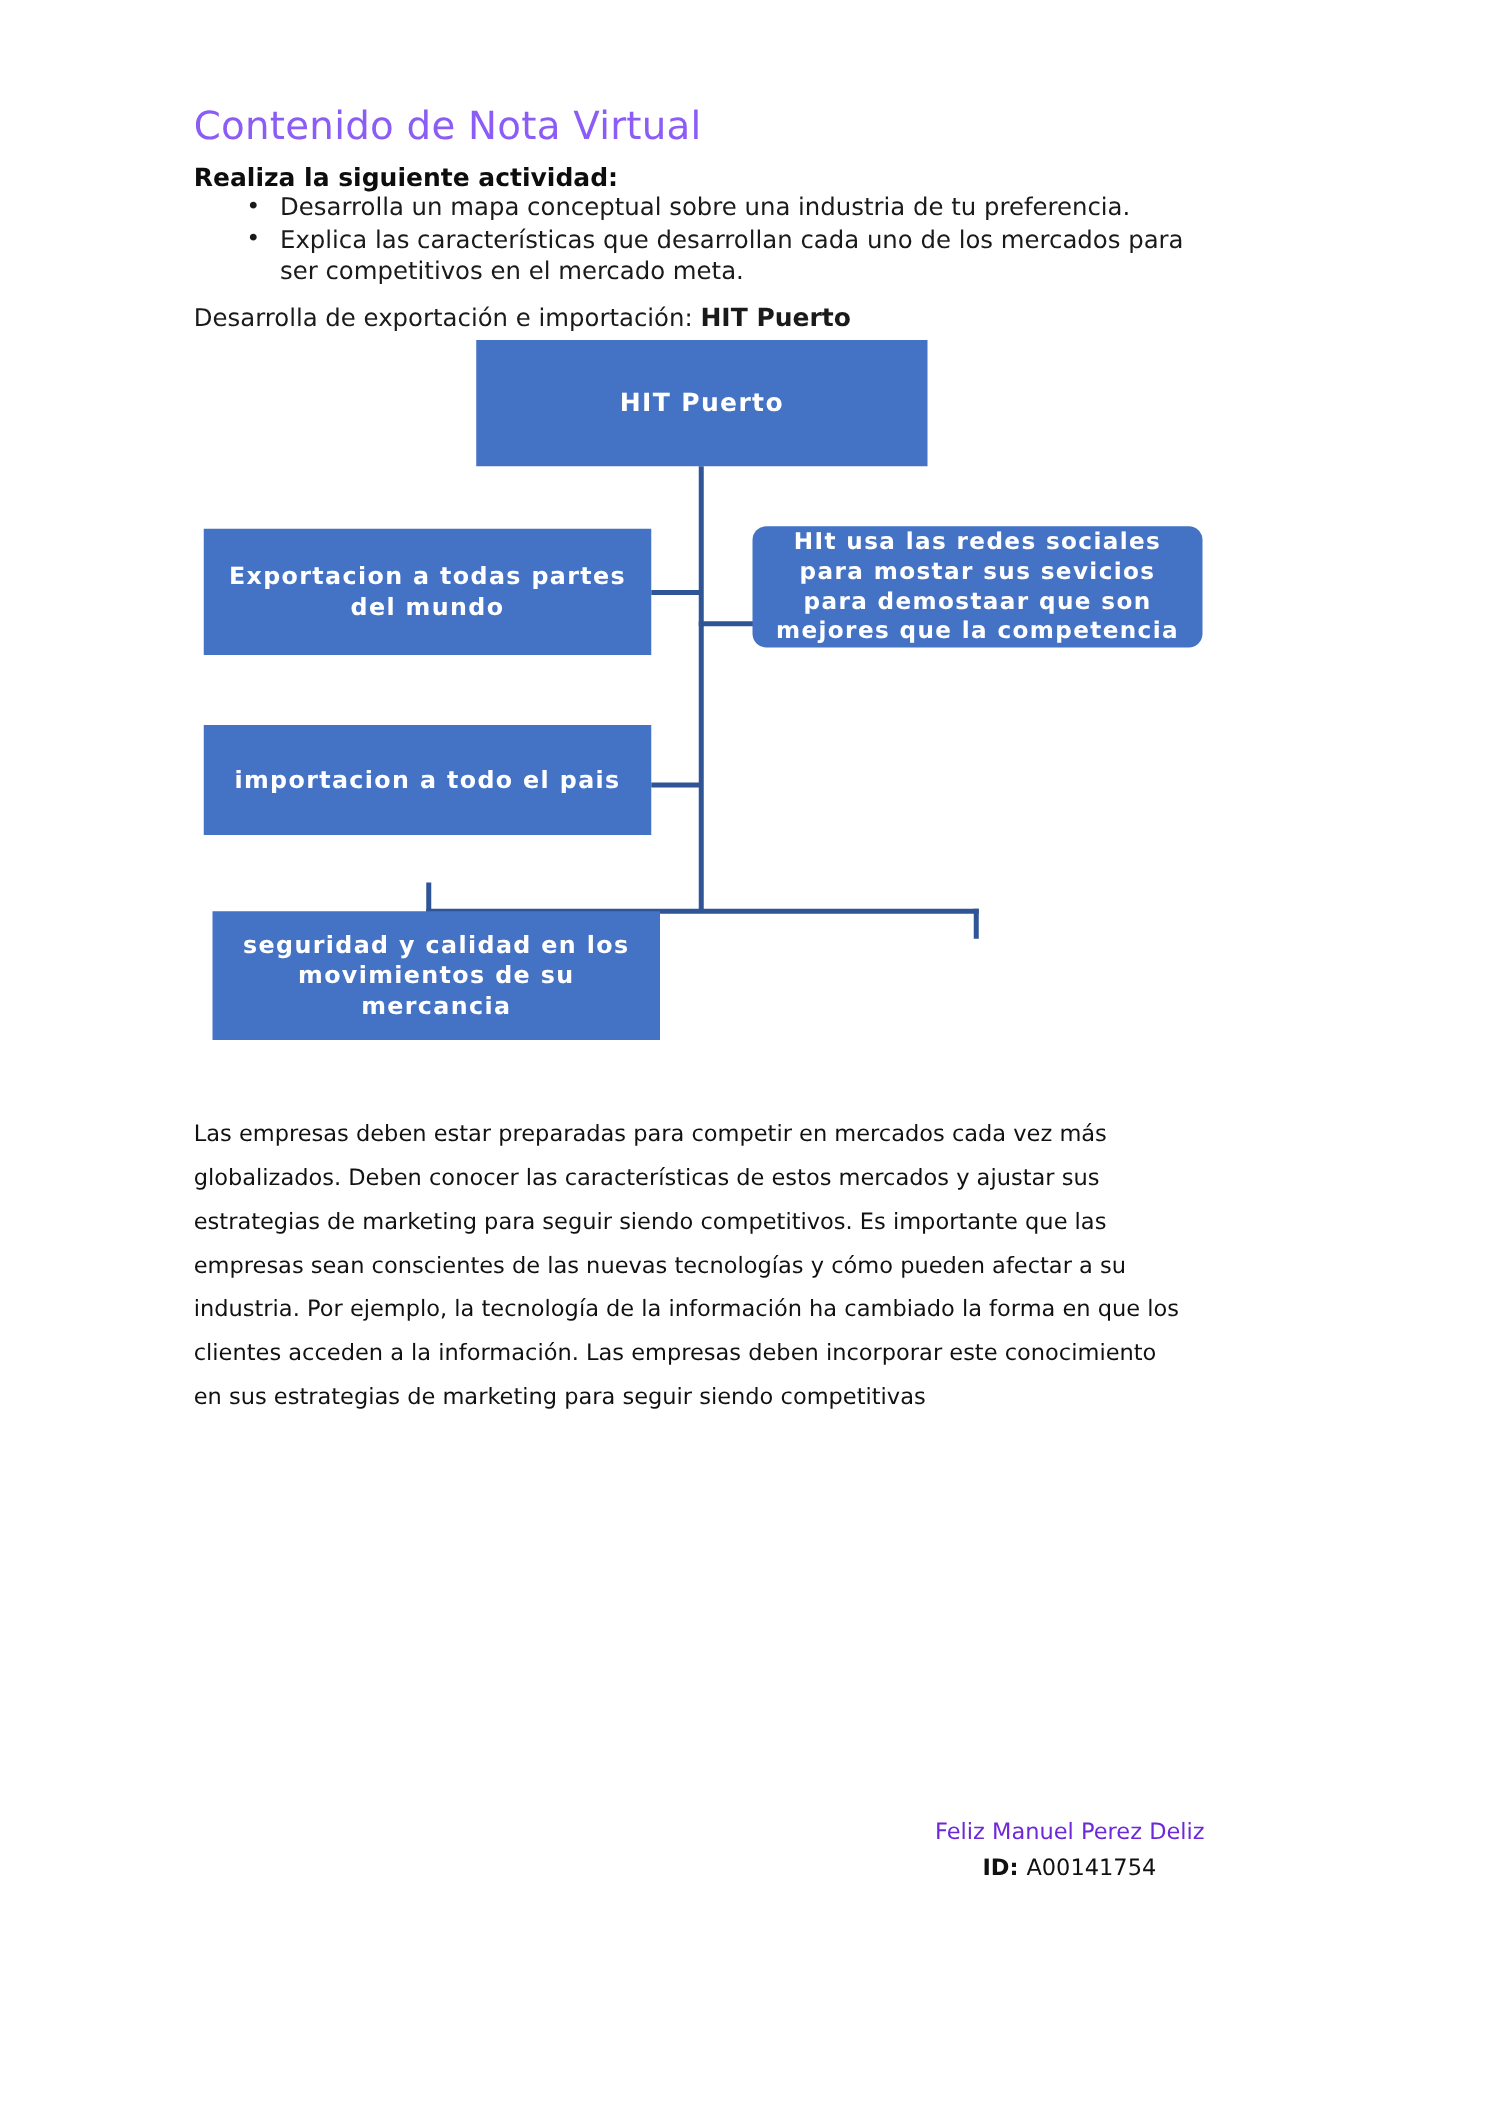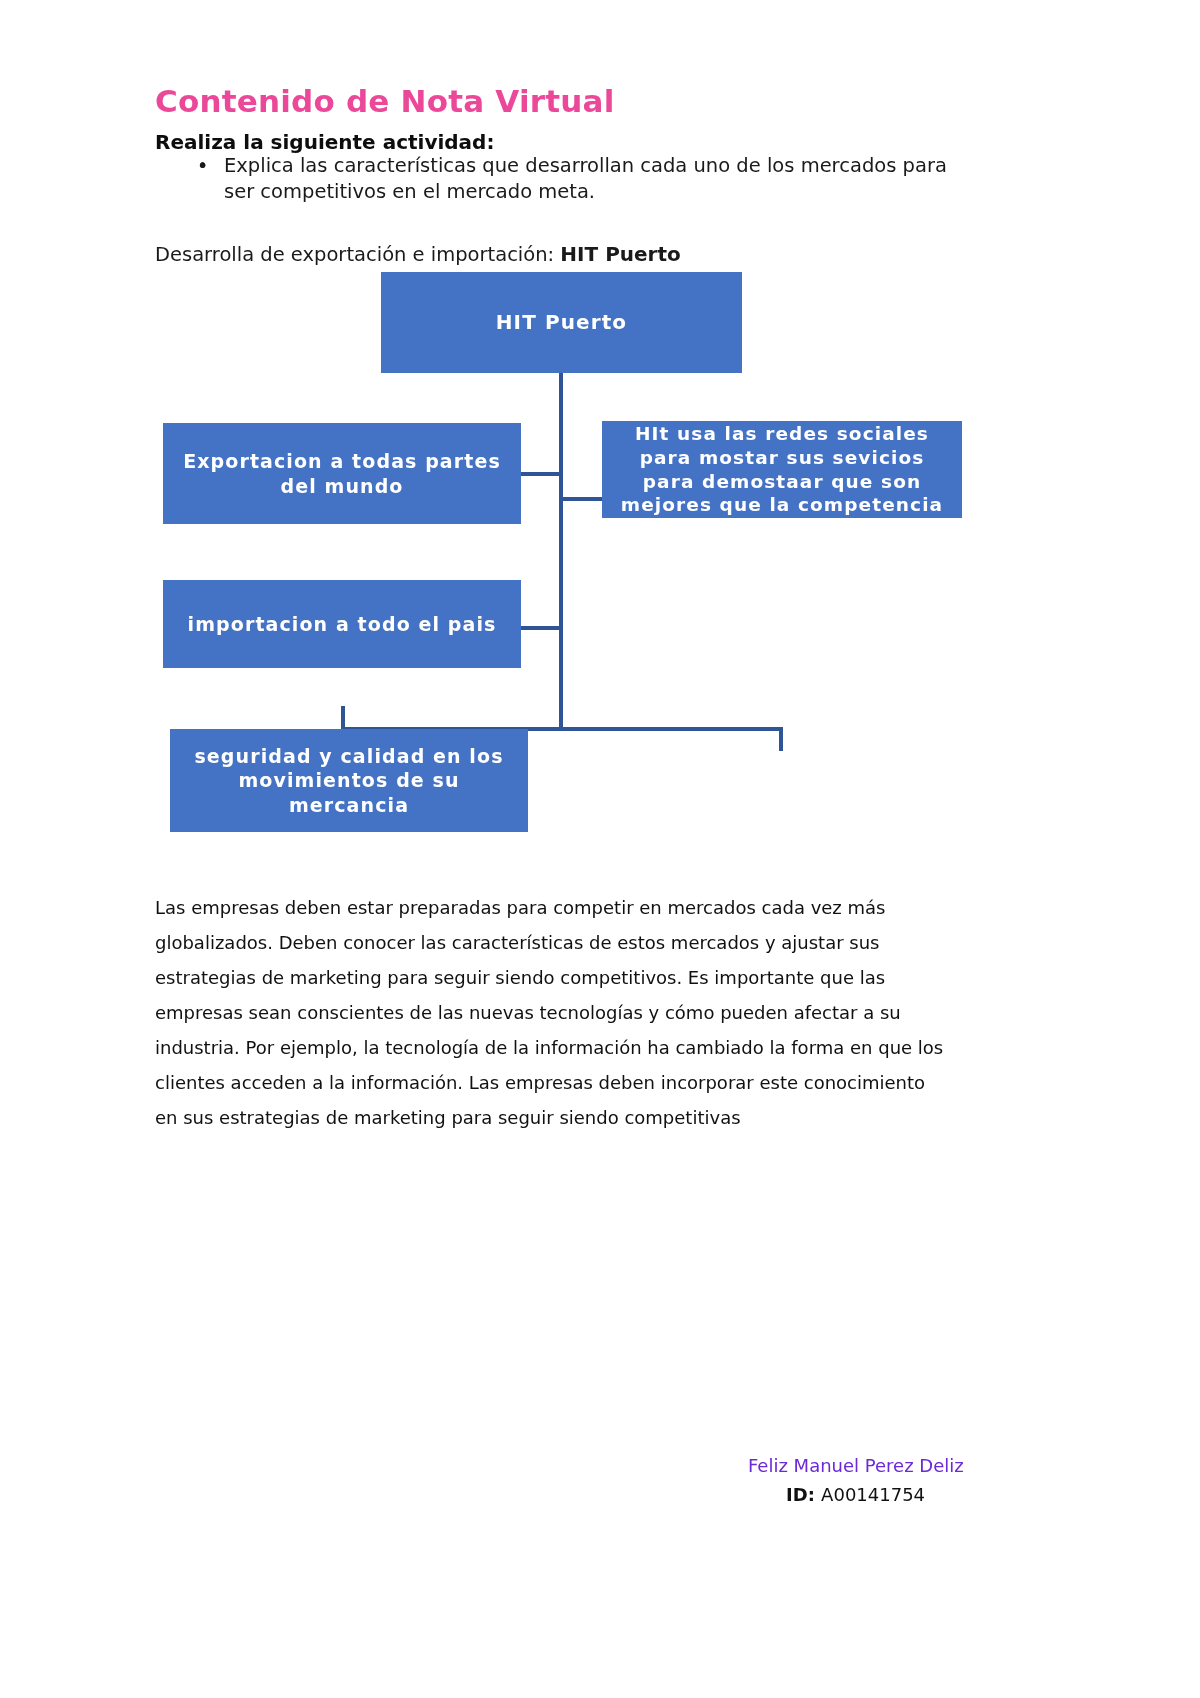--- a/index.html
+++ b/index.html
@@ -16,23 +16,23 @@
     color: #000000;
     overflow: hidden;
   }
 
   
   .doc-title {
     position: absolute;
     left: 155px;
     top: 83px;
     font-size: 31px;
-    font-weight: 700;
+    font-weight: 400;
     letter-spacing: 0.2px;
-    color: #ec4899;
+    color: #8b5cf6;
     white-space: nowrap;
   }
   .subtitle {
     position: absolute;
     left: 155px;
     top: 130px;
     font-size: 20px;
     font-weight: bold;
     color: #0d0d0d;
     white-space: nowrap;
@@ -99,21 +99,21 @@
   }
   .connector {
     position: absolute;
     background: #2f5597;
     pointer-events: none;
   }
 
   
   #node-root      { left: 381px; top: 272px; width: 361px; height: 101px; font-size: 20px; }
   #node-export    { left: 163px; top: 423px; width: 358px; height: 101px; font-size: 19px; }
-  #node-social    { left: 602px; top: 421px; width: 360px; height: 97px;  font-size: 18.5px; }
+  #node-social    { left: 602px; top: 421px; width: 360px; height: 97px;  font-size: 18.5px; border-radius: 11px; }
   #node-import    { left: 163px; top: 580px; width: 358px; height: 88px;  font-size: 19px; }
   #node-security  { left: 170px; top: 729px; width: 358px; height: 103px; font-size: 19px; }
   #node-created   { left: 602px; top: 729px; width: 360px; height: 101px; font-size: 19.5px; }
 
   
   .body-copy {
     position: absolute;
     left: 155px;
     top: 890px;
     width: 790px;
@@ -147,20 +147,21 @@
 <body>
 
 <div class="page">
 
   <div class="doc-title">Contenido de Nota Virtual</div>
   <div class="subtitle">Realiza la siguiente actividad:</div>
 
   <ul class="bullets">
     <li>
       <span class="dot">•</span>
+      <span>Desarrolla un mapa conceptual sobre una industria de tu preferencia.</span>
     </li>
     <li>
       <span class="dot">•</span>
       <span>Explica las características que desarrollan cada uno de los mercados para ser competitivos en el mercado meta.</span>
     </li>
   </ul>
 
   <div class="intro-line">
     <span>Desarrolla de exportación e importación: </span><b>HIT Puerto</b>
   </div>

